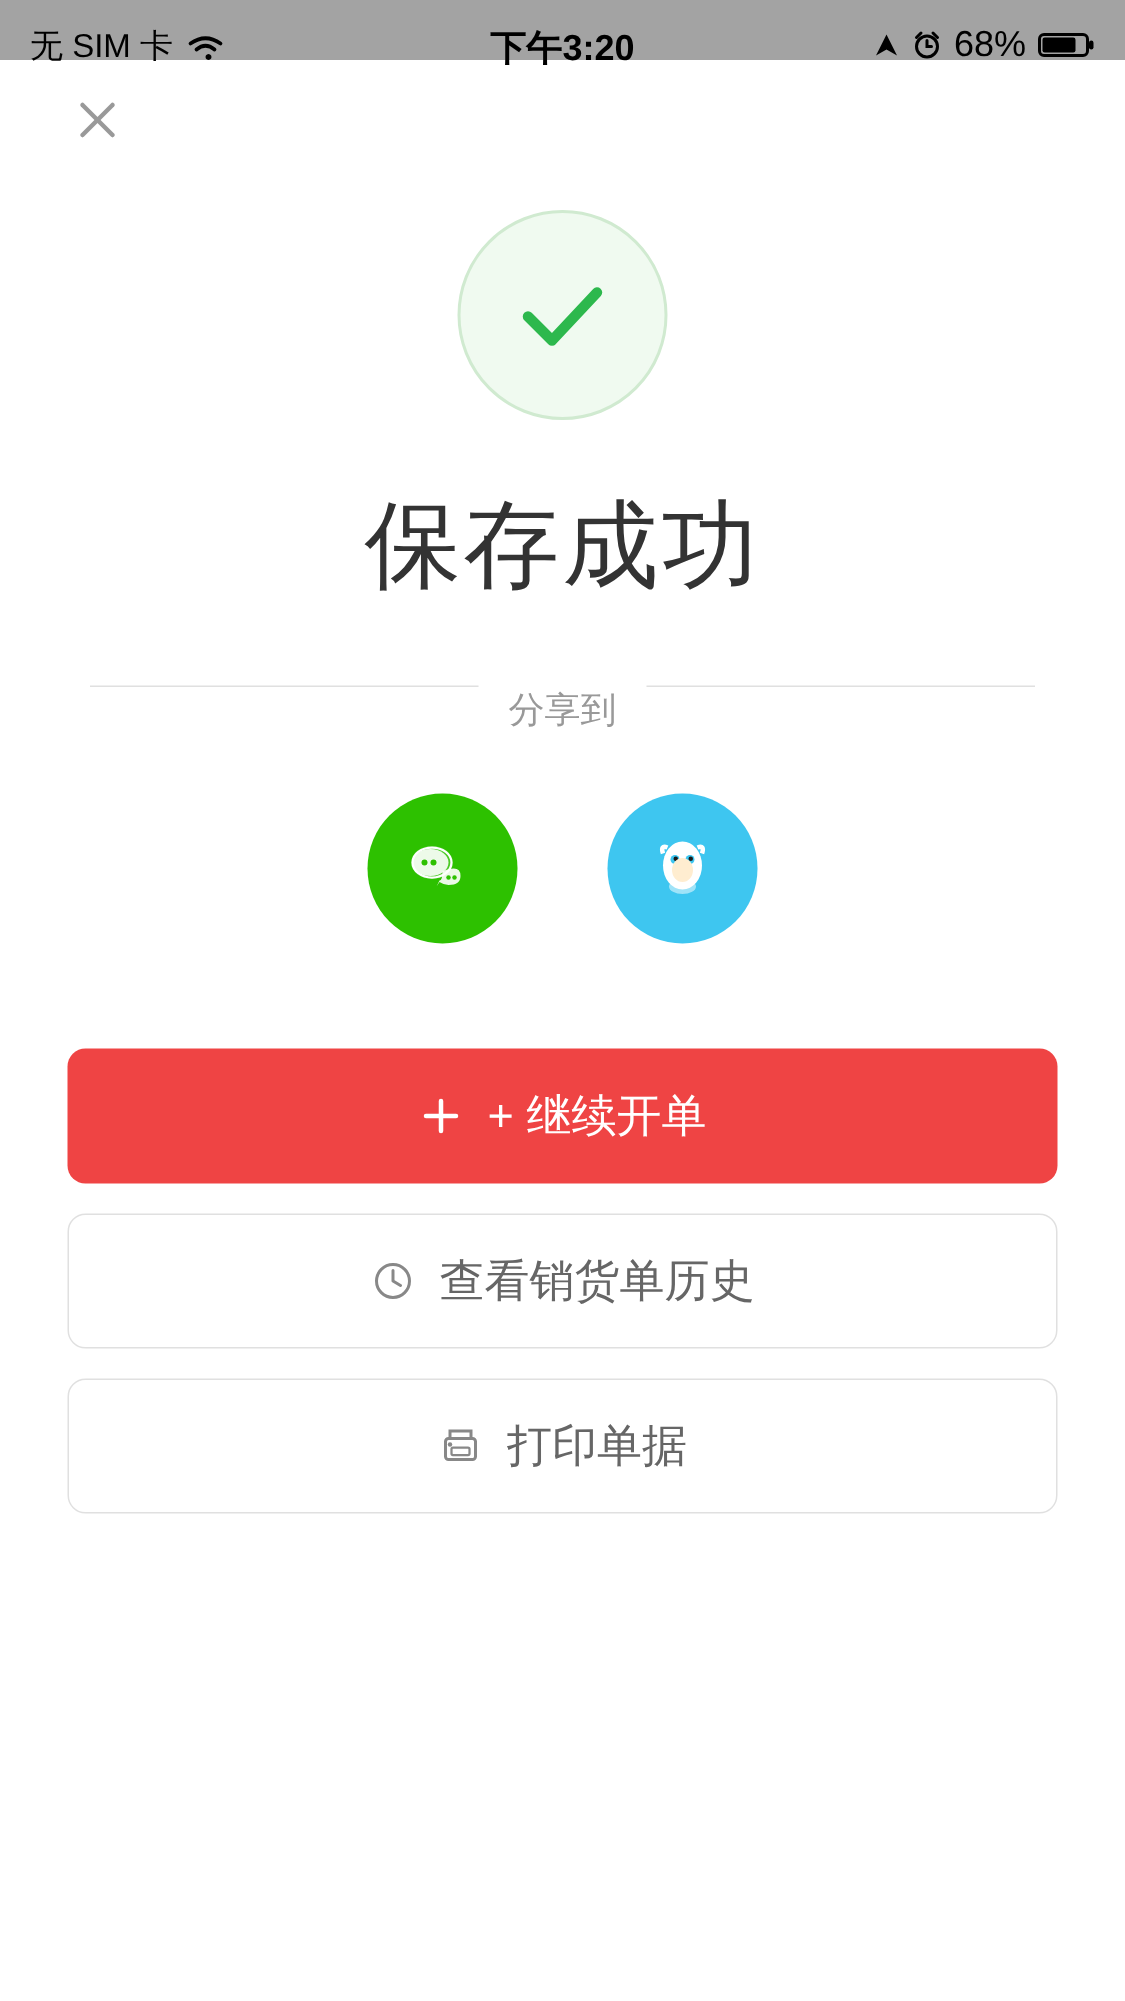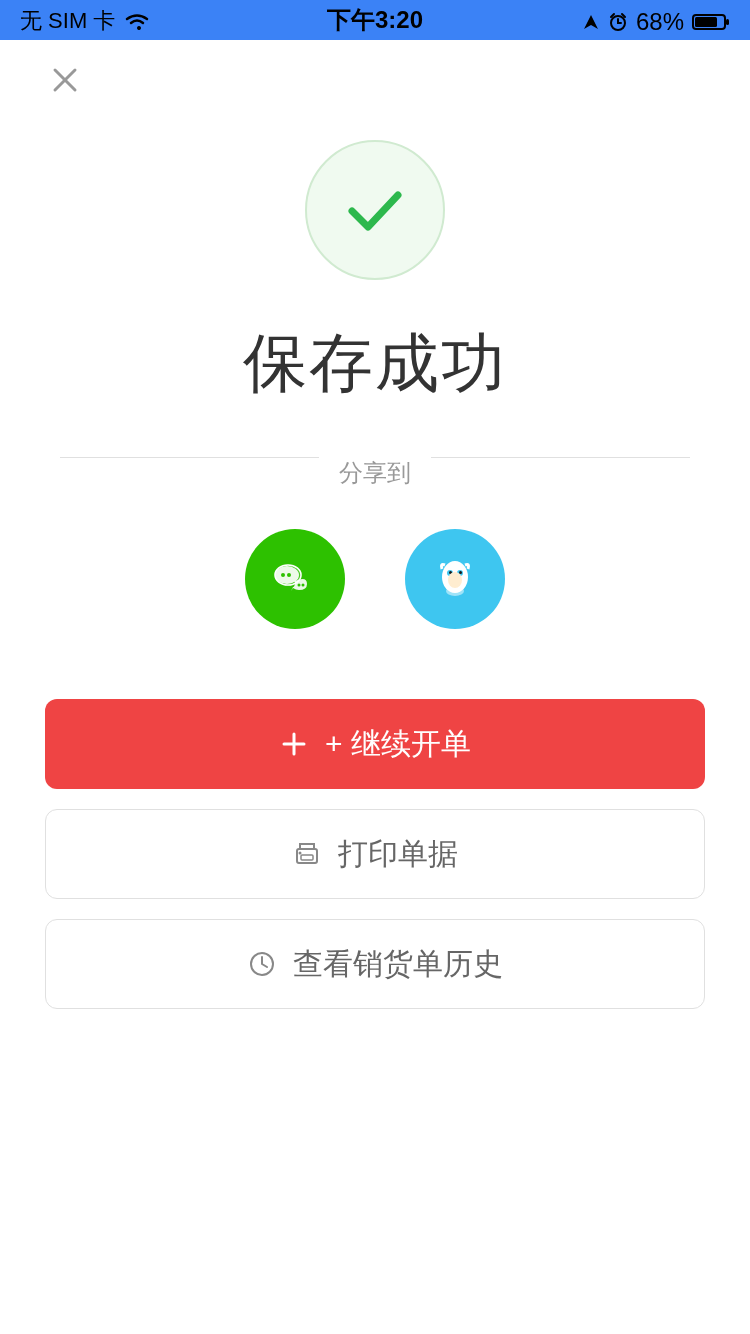--- a/index.html
+++ b/index.html
@@ -11,24 +11,24 @@
       background: #ffffff;
       font-family: -apple-system, 'PingFang SC', 'Helvetica Neue', sans-serif;
       position: relative;
     }
 
     
     .status-bar {
       width: 100%;
       height: 40px;
       display: flex;
-      align-items: flex-end;
+      align-items: flex-start;
       justify-content: space-between;
-      padding: 4px 20px;
-      background: #3b82f6;
+      padding: 16px 20px;
+      background: #a3a3a3;
     }
     .status-left {
       display: flex;
       align-items: center;
       gap: 8px;
       font-size: 22px;
       font-weight: 500;
       color: #000;
     }
     .status-center {
@@ -280,30 +280,30 @@
     <button class="action-btn action-btn-primary">
       <svg width="30" height="30" viewBox="0 0 30 30" fill="none">
         <line x1="15" y1="5" x2="15" y2="25" stroke="white" stroke-width="3" stroke-linecap="round"></line>
         <line x1="5" y1="15" x2="25" y2="15" stroke="white" stroke-width="3" stroke-linecap="round"></line>
       </svg>
       <span>+ 继续开单</span>
     </button>
 
     <button class="action-btn action-btn-secondary">
       <svg width="30" height="30" viewBox="0 0 30 30" fill="none">
+        <circle cx="15" cy="15" r="11" stroke="#888" stroke-width="2" fill="none"></circle>
+        <path d="M15 8 L15 15 L20 18" stroke="#888" stroke-width="2" stroke-linecap="round" stroke-linejoin="round" fill="none"></path>
+      </svg>
+      <span>查看销货单历史</span>
+    </button>
+
+    <button class="action-btn action-btn-secondary">
+      <svg width="30" height="30" viewBox="0 0 30 30" fill="none">
         <rect x="5" y="10" width="20" height="14" rx="2" stroke="#888" stroke-width="2" fill="none"></rect>
         <path d="M8 10 L8 5 L22 5 L22 10" stroke="#888" stroke-width="2" fill="none"></path>
         <rect x="9" y="16" width="12" height="5" rx="1" stroke="#888" stroke-width="1.5" fill="none"></rect>
         <circle cx="8" cy="14" r="1.5" fill="#888"></circle>
       </svg>
       <span>打印单据</span>
     </button>
 
-    <button class="action-btn action-btn-secondary">
-      <svg width="30" height="30" viewBox="0 0 30 30" fill="none">
-        <circle cx="15" cy="15" r="11" stroke="#888" stroke-width="2" fill="none"></circle>
-        <path d="M15 8 L15 15 L20 18" stroke="#888" stroke-width="2" stroke-linecap="round" stroke-linejoin="round" fill="none"></path>
-      </svg>
-      <span>查看销货单历史</span>
-    </button>
-
   </div>
 </div>
 
 </body></html>

